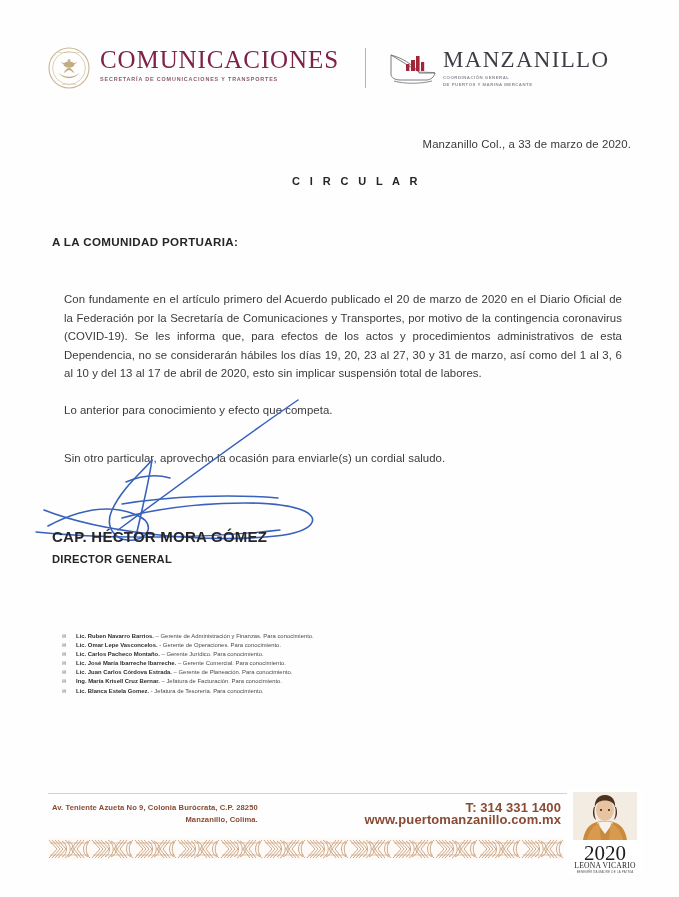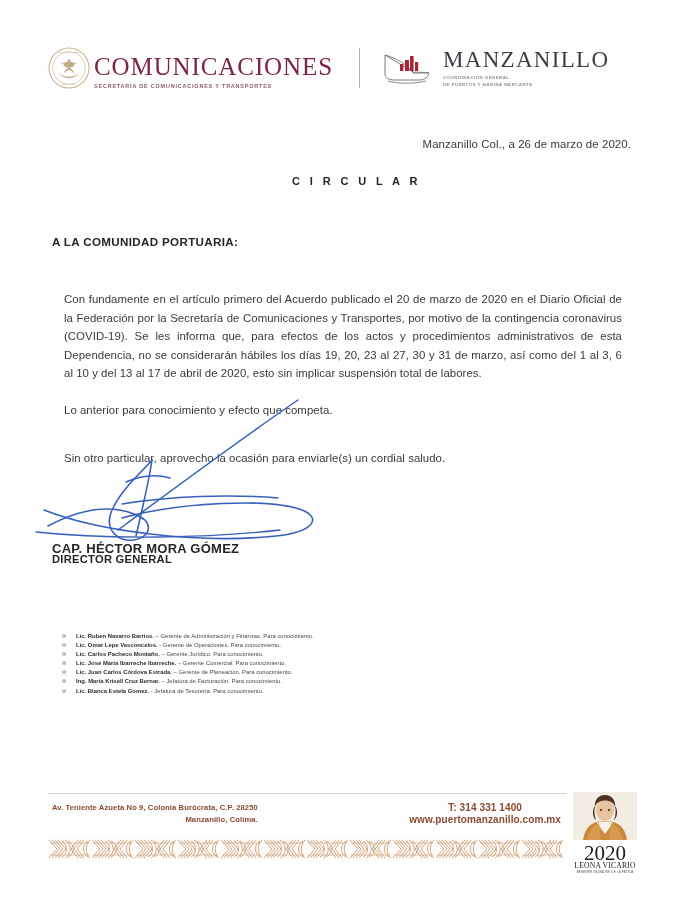--- a/index.html
+++ b/index.html
@@ -27,22 +27,22 @@
     position: absolute;
     top: 38px;
     left: 48px;
     right: 48px;
     height: 60px;
     display: flex;
     align-items: center;
   }
   .sct-block {
     display: flex;
-    align-items: flex-end;
-    gap: 4px;
+    align-items: flex-start;
+    gap: 10px;
   }
   .sct-seal {
     width: 42px;
     height: 42px;
     flex: 0 0 42px;
   }
   .sct-words { display: flex; flex-direction: column; justify-content: center; }
   .sct-title {
     font-family: "Liberation Serif", serif;
     font-size: 25px;
@@ -60,21 +60,21 @@
   }
   .hdr-divider {
     width: 1px;
     height: 40px;
     background: #b9b2ae;
     margin: 0 22px 0 26px;
   }
   .mzo-block {
     display: flex;
     align-items: center;
-    gap: 9px;
+    gap: 3px;
   }
   .mzo-ship { width: 52px; height: 34px; flex: 0 0 52px; }
   .mzo-words { display: flex; flex-direction: column; }
   .mzo-title {
     font-family: "Liberation Serif", serif;
     font-size: 23px;
     letter-spacing: 1.3px;
     color: #3d3d46;
     line-height: 1;
   }
@@ -139,25 +139,24 @@
     left: 30px;
     width: 330px;
     height: 148px;
     pointer-events: none;
   }
   .sig-wrap svg { display: block; }
   .signer-name {
     position: absolute;
     top: 528px;
     left: 52px;
-    font-size: 13px;
+    font-size: 15px;
     font-weight: 700;
     letter-spacing: 0.25px;
     color: #26262a;
-    margin-top: 13px;
   }
   .signer-title {
     position: absolute;
     top: 553px;
     left: 52px;
     font-size: 11.2px;
     font-weight: 700;
     letter-spacing: 0.25px;
     color: #26262a;
   }
@@ -204,22 +203,22 @@
     line-height: 11.6px;
     color: #8a4a33;
     font-weight: 700;
     letter-spacing: 0.1px;
     text-align: right;
   }
   .footer-right {
     position: absolute;
     right: 118px;
     top: 802px;
-    text-align: center;
-    font-size: 10px;
+    text-align: right;
+    font-size: 13px;
     line-height: 11.6px;
     color: #8a4a33;
     font-weight: 700;
     letter-spacing: 0.1px;
   }
   .pattern-band {
     position: absolute;
     left: 48px;
     top: 838px;
     width: 516px;
@@ -282,21 +281,21 @@
       <div class="mzo-words">
         <div class="mzo-title">MANZANILLO</div>
         <div class="mzo-sub">
           <div>COORDINACIÓN GENERAL</div>
           <div>DE PUERTOS Y MARINA MERCANTE</div>
         </div>
       </div>
     </div>
   </div>
 
-  <div class="date-line">Manzanillo Col., a 26 de marzo de 2020.</div>
+  <div class="date-line">Manzanillo Col., a 33 de marzo de 2020.</div>
   <div class="circular-head">C I R C U L A R</div>
   <div class="addressee">A LA COMUNIDAD PORTUARIA:</div>
 
   <div class="body-copy">
     <p class="para para-1">Con fundamente en el artículo primero del Acuerdo publicado el 20 de marzo de 2020 en el Diario Oficial de la Federación por la Secretaría de Comunicaciones y Transportes, por motivo de la contingencia coronavirus (COVID-19). Se les informa que, para efectos de los actos y procedimientos administrativos de esta Dependencia, no se considerarán hábiles los días 19, 20, 23 al 27, 30 y 31 de marzo, así como del 1 al 3, 6 al 10 y del 13 al 17 de abril de 2020, esto sin implicar suspensión total de labores.</p>
     <p class="para para-2">Lo anterior para conocimiento y efecto que competa.</p>
     <p class="para para-3">Sin otro particular, aprovecho la ocasión para enviarle(s) un cordial saludo.</p>
   </div>
 
   <div class="sig-wrap">

